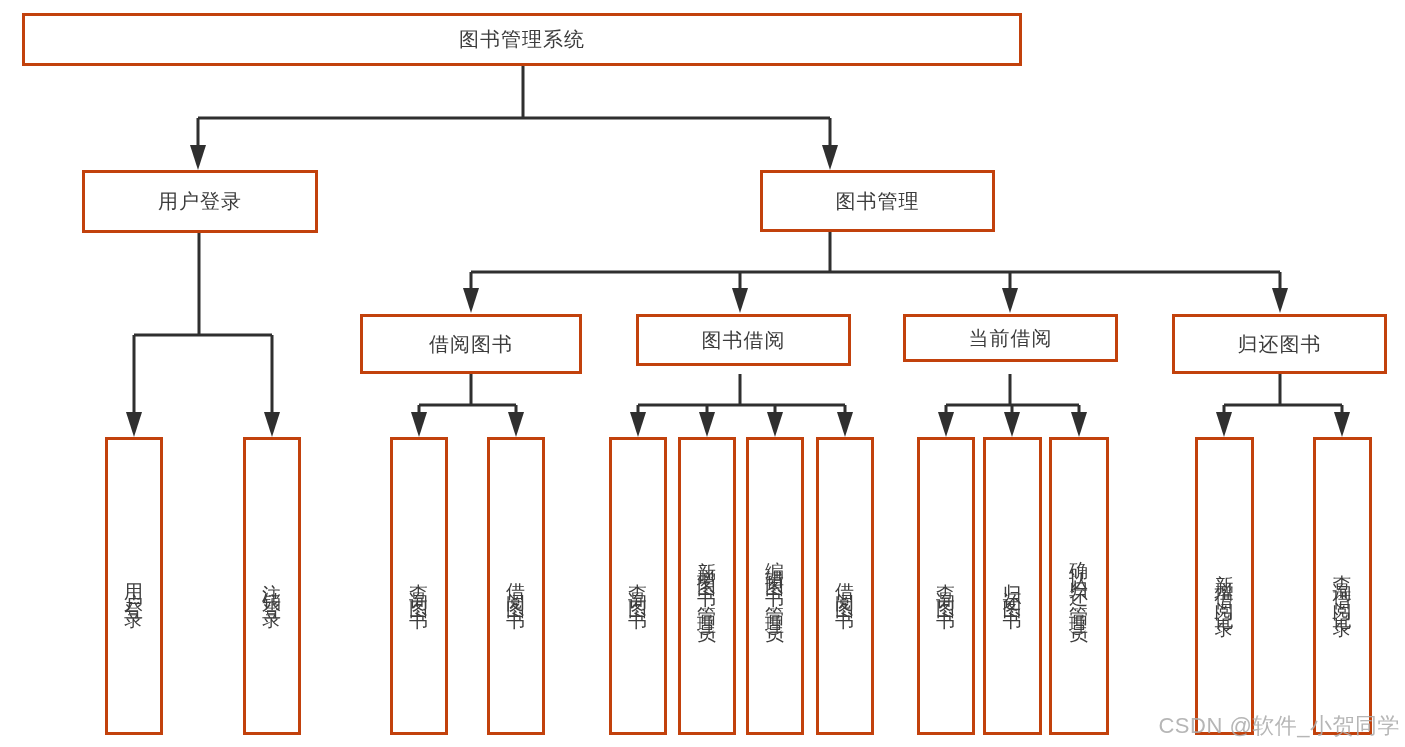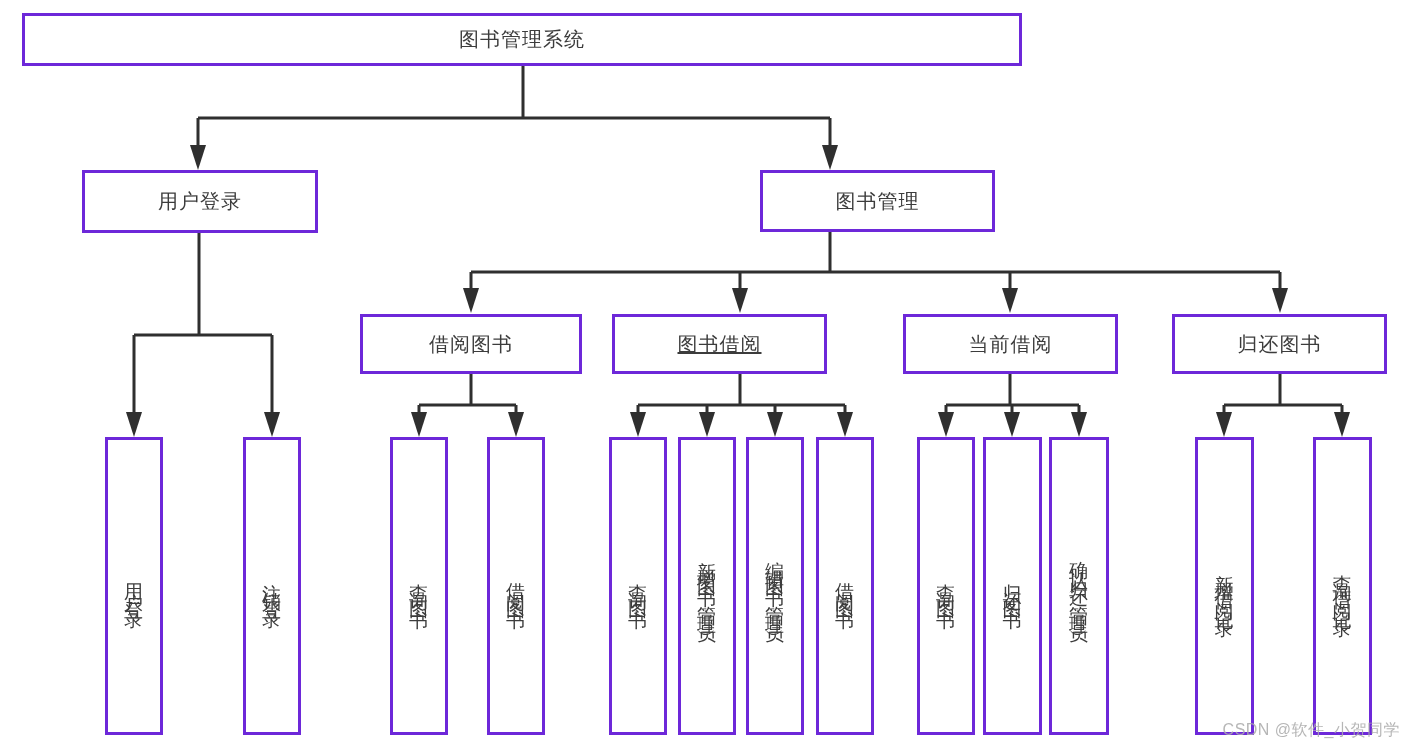--- a/index.html
+++ b/index.html
@@ -26,21 +26,21 @@
     stroke-width: 3;
     fill: none;
   }
   svg.connectors polygon {
     fill: #2f2f2f;
     stroke: none;
   }
   .node {
     position: absolute;
     box-sizing: border-box;
-    border: 3px solid #6d28d9;
+    border: 3px solid #c2410c;
     background: #ffffff;
     color: #3c3c3c;
     display: flex;
     align-items: center;
     justify-content: center;
     z-index: 2;
   }
   .h-node {
     font-size: 20px;
     letter-spacing: 1px;
@@ -50,21 +50,21 @@
     writing-mode: vertical-rl;
     text-orientation: mixed;
     font-size: 19px;
     letter-spacing: 9px;
     line-height: 1;
   }
   .watermark {
     position: absolute;
     right: 5px;
     bottom: 6px;
-    font-size: 16px;
+    font-size: 22px;
     color: rgba(172,172,172,0.88);
     letter-spacing: 0.5px;
     z-index: 5;
     white-space: nowrap;
   }
 </style>
 </head>
 <body>
 
 <div class="canvas">
@@ -111,22 +111,22 @@
       <polygon points="1334,412 1350,412 1342,437"></polygon>
     </g>
   </svg>
 
   <div class="node h-node" style="left:22px; top:13px; width:1000px; height:53px;">图书管理系统</div>
 
   <div class="node h-node" style="left:82px; top:170px; width:236px; height:63px;">用户登录</div>
   <div class="node h-node" style="left:712px; top:170px; width:235px; height:62px;margin-left:48px;">图书管理</div>
 
   <div class="node h-node" style="left:360px; top:314px; width:222px; height:60px;">借阅图书</div>
-  <div class="node h-node" style="left:612px; top:314px; width:215px; height:60px;text-decoration:underline;">图书借阅</div>
-  <div class="node h-node" style="left:903px; top:314px; width:215px; height:60px;">当前借阅</div>
+  <div class="node h-node" style="left:636px; top:314px; width:215px; height:52px;">图书借阅</div>
+  <div class="node h-node" style="left:903px; top:314px; width:215px; height:48px;">当前借阅</div>
   <div class="node h-node" style="left:1172px; top:314px; width:215px; height:60px;">归还图书</div>
 
   <div class="node v-node" style="left:105px; top:437px; width:58px; height:298px;">用户登录</div>
   <div class="node v-node" style="left:243px; top:437px; width:58px; height:298px;">注销登录</div>
 
   <div class="node v-node" style="left:390px; top:437px; width:58px; height:298px;">查询图书</div>
   <div class="node v-node" style="left:487px; top:437px; width:58px; height:298px;">借阅图书</div>
 
   <div class="node v-node" style="left:609px; top:437px; width:58px; height:298px;">查询图书</div>
   <div class="node v-node" style="left:678px; top:437px; width:58px; height:298px;">新增图书（管理员）</div>

